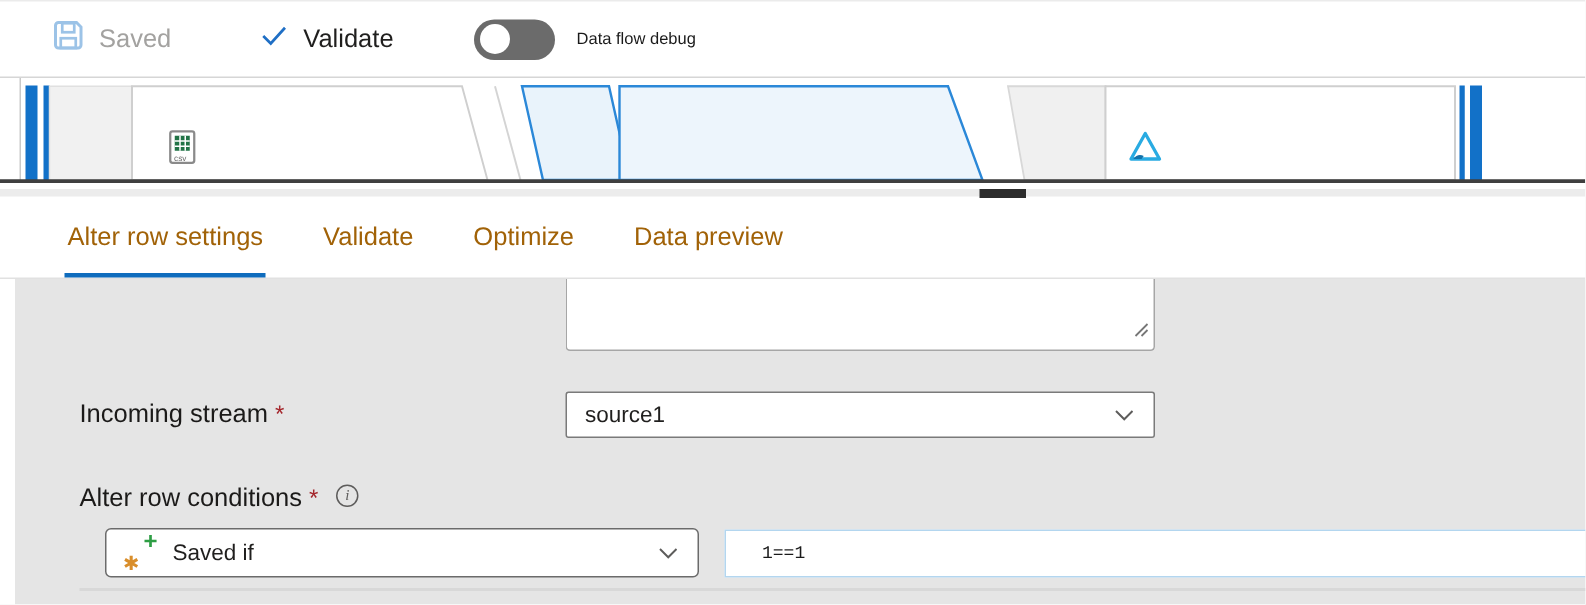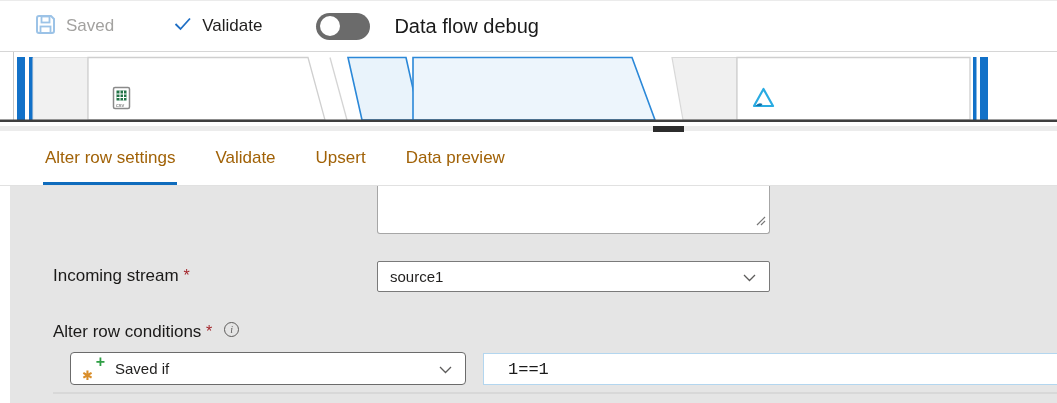--- a/index.html
+++ b/index.html
@@ -21,21 +21,21 @@
   .tb-validate .lbl { color:#201f1e; font-size:17px; margin-left:10px; }
   .toggle-wrap { margin-left:38px; }
   .toggle {
     width:54px; height:27px; border-radius:14px; background:#6b6b6b;
     position:relative; cursor:pointer; flex:0 0 auto;
   }
   .toggle .knob {
     position:absolute; left:4px; top:3.5px; width:20px; height:20px;
     border-radius:50%; background:#fff;
   }
-  .toggle-wrap .lbl { color:#1a1a1a; font-size:20px; margin-left:24px; }
+  .toggle-wrap .lbl { color:#1a1a1a; font-size:11px; margin-left:14px; }
   
   .strip { position:absolute; left:0; top:52px; width:1057px; height:70px; }
   .strip svg { position:absolute; left:0; top:0; }
   .node-label { position:absolute; font-size:15px; color:#262626; white-space:nowrap; }
   .node-label.bold { font-weight:bold; }
   .strip-icon { position:absolute; }
   
   .hscroll-track { position:absolute; left:0; top:126px; width:1057px; height:5px; background:#ececec; }
   .hscroll-thumb { position:absolute; left:653px; top:126px; width:31px; height:6px; background:#2c2c2c; cursor:grab; }
   
@@ -71,21 +71,21 @@
   .dd-text { font-size:15px; color:#201f1e; margin-left:12px; flex:1; }
   .dd-chev { margin-right:13px; }
   .dd-cond { left:60px; top:166px; width:396px; height:33px; border:1px solid #6b6b6b; border-radius:4px; }
   .cond-icon { position:relative; width:24px; height:24px; margin-left:11px; flex:0 0 auto; }
   .cond-icon .ast { position:absolute; left:0; bottom:-2px; color:#d98e2b; font-size:13px; }
   .cond-icon .plus { position:absolute; right:1px; top:-4px; color:#2e9e44; font-size:16px; font-weight:bold; }
   .expr-input {
     position:absolute; left:473px; top:167px; width:584px; height:32px;
     border:1px solid #b3d6ef; background:#fff; display:flex; align-items:center; cursor:text;
   }
-  .expr-text { font-family:"Liberation Mono", monospace; font-size:17px; color:#1a1a1a; margin-left:24px; }
+  .expr-text { font-family:"Liberation Mono", monospace; font-size:12px; color:#1a1a1a; margin-left:24px; }
   .row-divider { position:absolute; left:43px; top:206px; width:1014px; height:2px; background:#d8d8d8; }
 </style>
 </head>
 <body>
 
 <div id="app">
 
   <div class="toolbar">
     <div class="tb-item tb-save">
       <span>
@@ -166,21 +166,21 @@
     </span>
     <span class="node-label bold" style="left:779px; top:92px;">sink1</span>
   </div>
 
   <div class="hscroll-track"></div>
   <div class="hscroll-thumb"></div>
 
   <div class="tabbar">
     <div class="tab active">Alter row settings</div>
     <div class="tab">Validate</div>
-    <div class="tab">Upsert</div>
+    <div class="tab">Optimize</div>
     <div class="tab">Data preview</div>
   </div>
 
   <div class="form">
 
     <div class="textarea-clipped">
       <span class="resize-grip">
         <svg width="10" height="10" viewBox="0 0 10 10">
           <line x1="1" y1="9" x2="9" y2="1" stroke="#767676" stroke-width="1.2"></line>
           <line x1="5" y1="9" x2="9" y2="5" stroke="#767676" stroke-width="1.2"></line>

